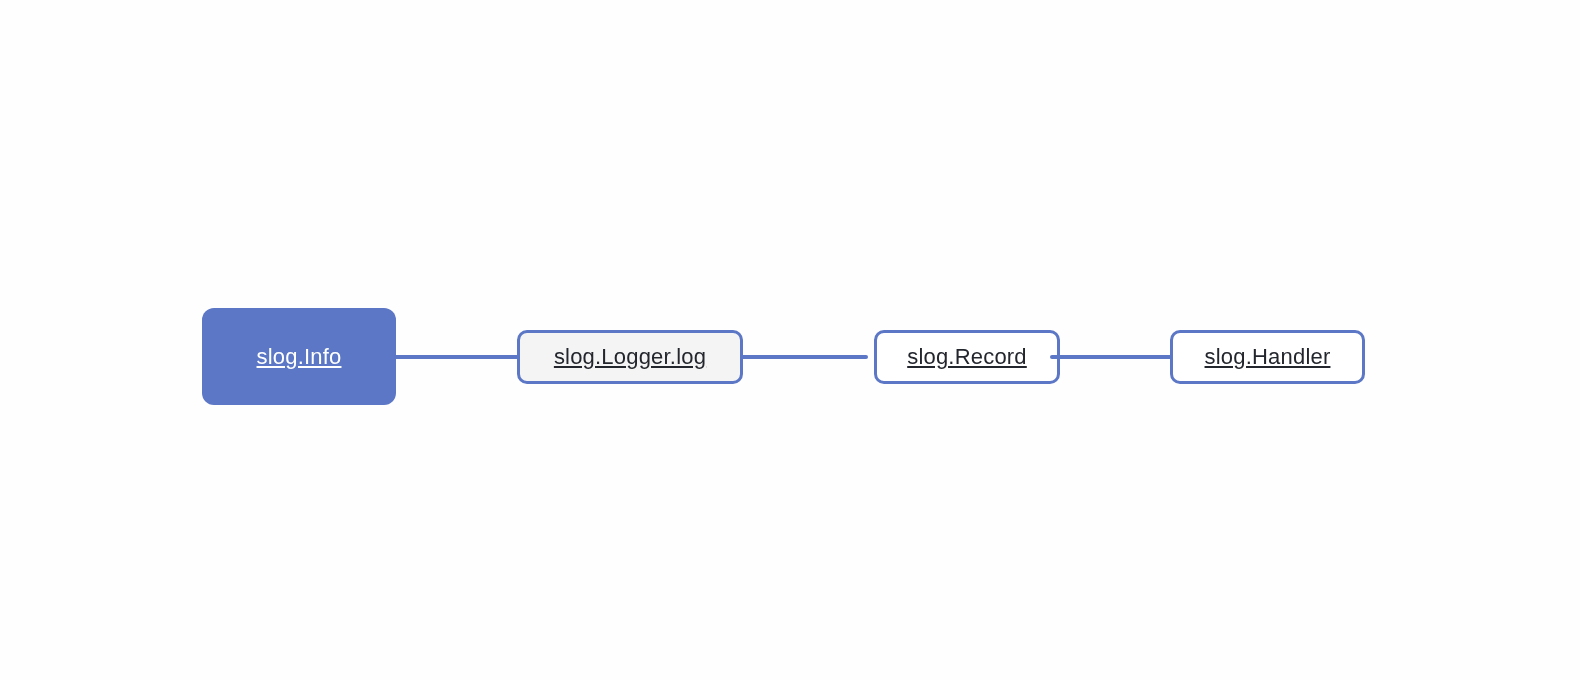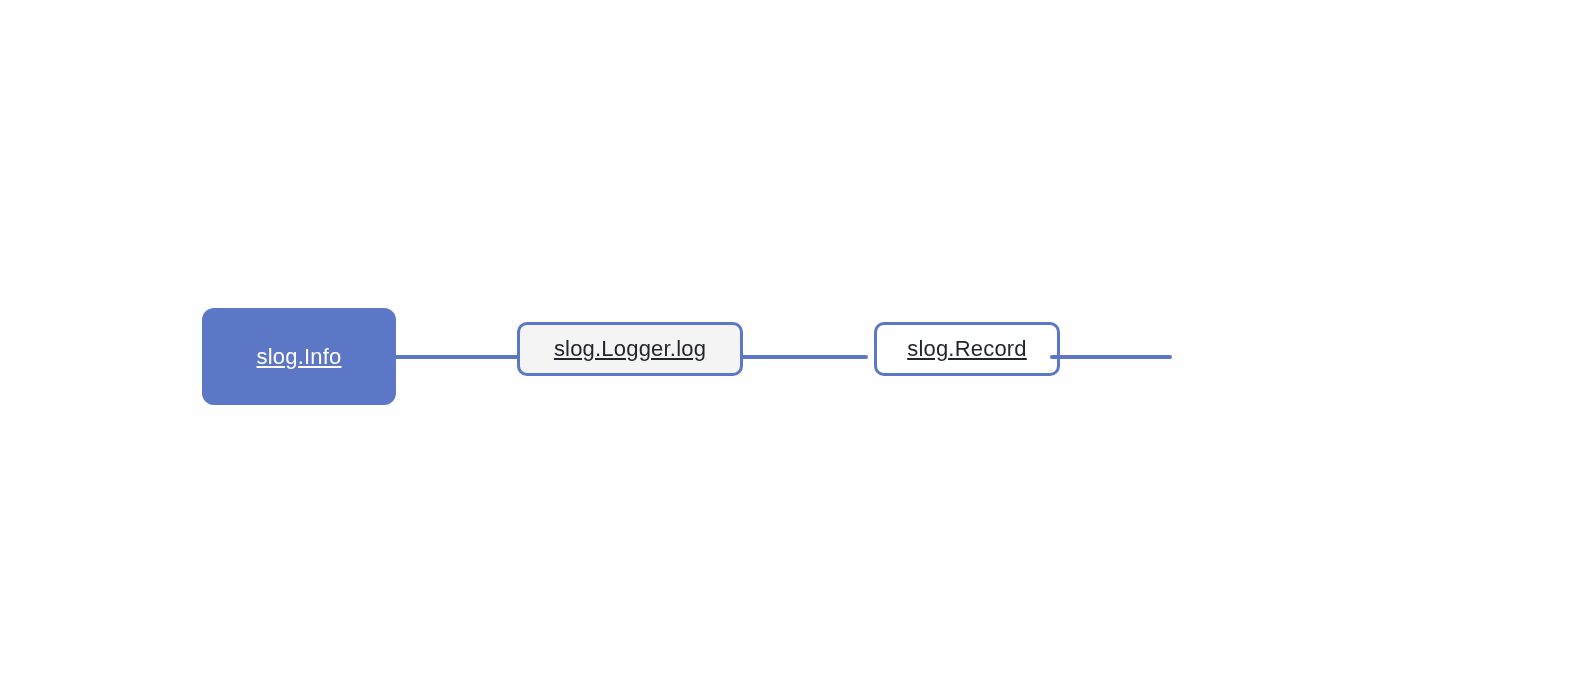--- a/index.html
+++ b/index.html
@@ -34,21 +34,21 @@
     width: 194px;
     height: 97px;
     border-radius: 12px;
     color: #ffffff;
   }
   .node-bordered {
     border-style: solid;
     border-width: 3px;
     border-radius: 10px;
     color: #23262d;
-    top: 322px;
+    top: 330px;
     height: 54px;
   }
   .node-logger {
     left: 517px;
     width: 226px;
   }
   .node-record {
     left: 866px;
     width: 186px;
     margin-left: 8px;
@@ -83,14 +83,17 @@
   </div>
 
   <div class="connector connector-2" style="background-color: rgb(91, 119, 197);"></div>
 
   <div class="node node-bordered node-record" style="background-color: rgb(255, 255, 255); border-color: rgb(91, 119, 197); color: rgb(35, 38, 45);">
     <span>slog.Record</span>
   </div>
 
   <div class="connector connector-3" style="background-color: rgb(91, 119, 197);"></div>
 
+  <div class="node node-bordered node-handler" style="background-color: rgb(255, 255, 255); border-color: rgb(91, 119, 197); color: rgb(35, 38, 45);">
+    <span>slog.Handler</span>
+  </div>
 
 </div>
 
 </body></html>

